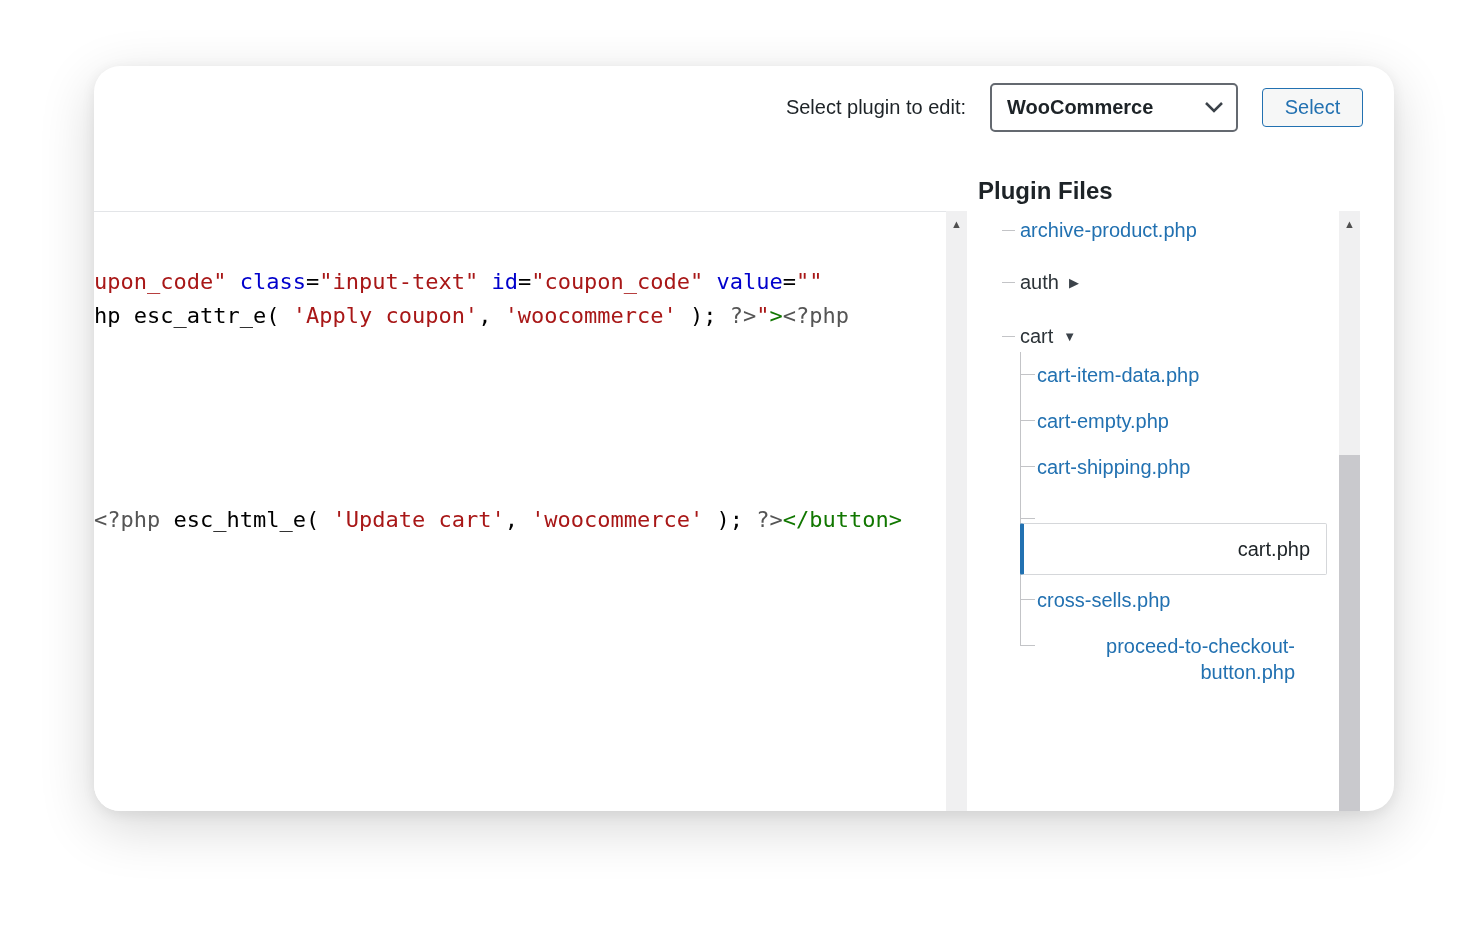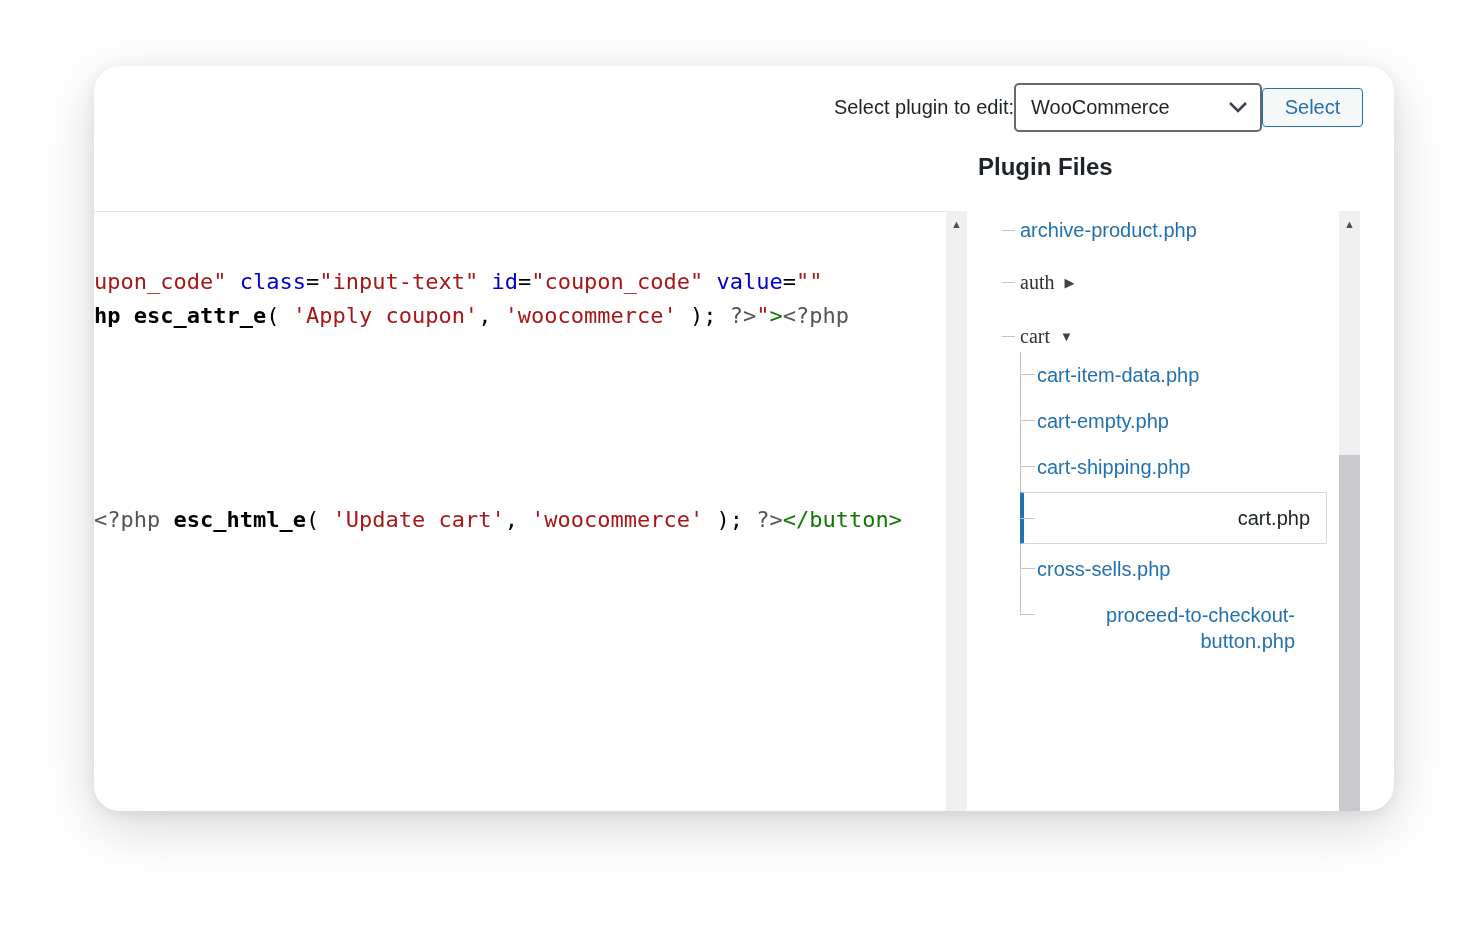--- a/index.html
+++ b/index.html
@@ -15,59 +15,59 @@
     position: absolute; left: 94px; top: 66px;
     width: 1300px; height: 745px;
     background: #ffffff; border-radius: 26px;
     box-shadow: 0 16px 55px rgba(0,0,0,0.16), 0 3px 14px rgba(0,0,0,0.07);
     overflow: hidden;
   }
 
   
   .topbar {
     position: absolute; top: 17px; right: 31px;
-    display: flex; align-items: center; gap: 0;
+    display: flex; align-items: center; gap: 24px;
   }
   .plugin-label { font-size: 20px; color: var(--text); }
   .dropdown {
     width: 248px; height: 49px;
     border: 2px solid var(--dropdown-border); border-radius: 5px;
     background: #fff; cursor: pointer;
     display: flex; align-items: center; justify-content: space-between;
-    padding: 0 13px 0 15px; font-size: 20px; color: var(--text);
+    padding: 0 13px 0 15px; font-size: 20px; color: var(--text); font-weight: bold;
   }
   .select-btn {
     height: 39px; min-width: 101px;
     border: 1px solid var(--accent); border-radius: 4px;
     background: var(--button-bg); color: var(--accent);
     font-size: 20px; font-family: inherit; padding: 0 20px; cursor: pointer;
   }
 
   .files-heading {
-    position: absolute; left: 884px; top: 87px; margin: 0;
+    position: absolute; left: 884px; top: 111px; margin: 0;
     font-size: 24px; font-weight: 700; color: var(--heading);
   }
 
   
   .editor {
     position: absolute; left: 0; top: 145px;
     width: 852px; height: 600px;
     background: #fff; border-top: 1px solid #e3e5e8; overflow: hidden;
   }
   .code {
     position: absolute; left: 0; top: 53px;
     font-family: "DejaVu Sans Mono", monospace;
     font-size: 22px; line-height: 34px; white-space: pre;
   }
   .code-line { height: 34px; }
   .tok-pln  { color: var(--code-pln); }
   .tok-str  { color: var(--code-str); }
   .tok-attr { color: var(--code-attr); }
   .tok-meta { color: var(--code-meta); }
-  .tok-fn   { color: var(--code-fn); font-weight: 700; }
+  .tok-fn   { color: var(--code-fn); font-weight: 400; }
   .tok-tag  { color: var(--code-tag); }
 
   
   .scrollbar {
     position: absolute; top: 145px; width: 21px; height: 600px;
     background: var(--sb-track);
   }
   .editor-sb { left: 852px; }
   .tree-sb   { left: 1245px; }
   .sb-btn {
@@ -96,30 +96,30 @@
   .children > li:last-child::after {
     content: ""; position: absolute; left: -1px; top: 23px; bottom: -1px;
     width: 1px; background: #fff;
   }
   .children > li.sel-row { padding-top: 2px; padding-bottom: 2px; }
   .children > li.sel-row::before { top: 28px; }
   .tfile {
     color: var(--link); text-decoration: none; cursor: pointer;
     display: inline-block; max-width: 258px; vertical-align: top; text-align: right;
   }
-  .tfolder { color: var(--folder-text); cursor: pointer; font-family: Liberation Serif, serif; }
+  .tfolder { color: var(--folder-text); cursor: pointer; }
   .arrow {
     margin-left: 10px; font-size: 13px; color: #3c434a;
     cursor: pointer; position: relative; top: -2px;
   }
   .selected {
     background: #fff; border: 1px solid var(--selected-border);
     border-left: 4px solid var(--accent); border-radius: 2px;
     width: 307px; max-width: 307px; padding: 12px 16px;
-    margin-left: -17px; color: var(--text);
+    margin-left: -17px; color: var(--text); margin-top: 31px;
   }
 </style>
 </head>
 <body>
 
 <div class="card">
 
   <div class="topbar">
     <span class="plugin-label">Select plugin to edit:</span>
     <div class="dropdown">

